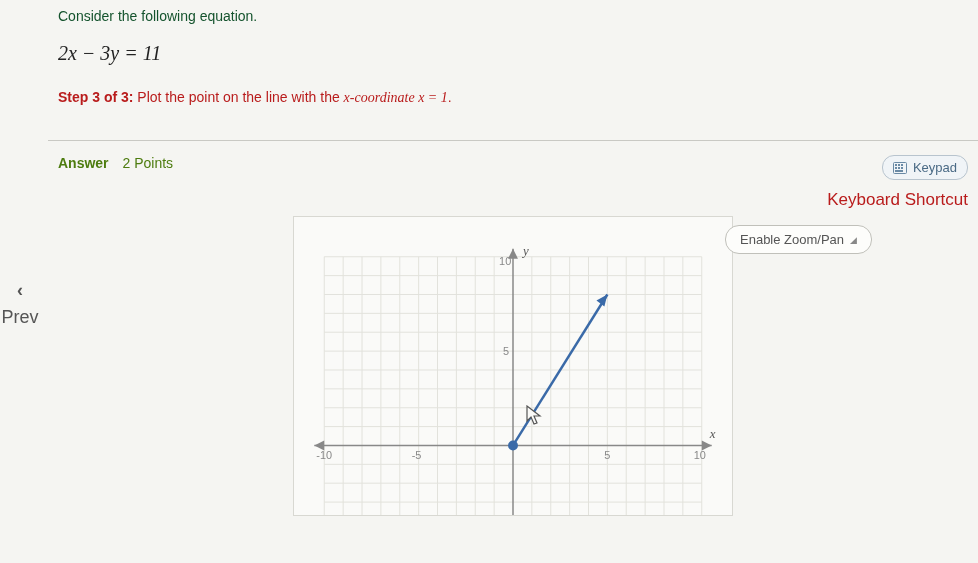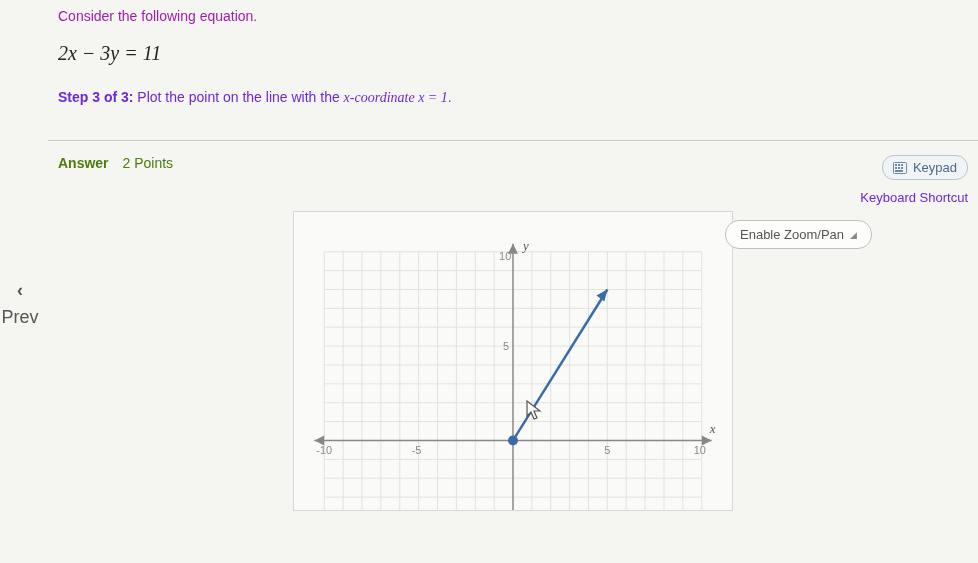--- a/index.html
+++ b/index.html
@@ -34,33 +34,33 @@
   }
   .main {
     margin-left: 48px;
     padding-top: 8px;
   }
   .question-block {
     padding: 0 10px 18px 10px;
   }
   .prompt-line {
     font-size: 14px;
-    color: #a21caf;
+    color: #14532d;
     margin-bottom: 18px;
   }
   .equation {
     font-family: "Times New Roman", serif;
     font-style: italic;
     font-size: 20px;
     color: #222;
     margin: 18px 0 24px 0;
   }
   .step-line {
     font-size: 14px;
-    color: #6d28d9;
+    color: #b91c1c;
   }
   .step-line b { font-weight: bold; }
   .step-line .mathbit { font-family: "Times New Roman", serif; font-style: italic; }
   .divider {
     border-top: 1px solid #c9c9c4;
     margin: 16px 0 0 0;
   }
   .answer-header {
     display: flex;
     justify-content: space-between;
@@ -85,23 +85,23 @@
     background: #f0f4f7;
     padding: 4px 10px;
     border-radius: 12px;
     cursor: pointer;
     color: #4a6a85;
     font-size: 13px;
     margin-bottom: 6px;
   }
   .keypad-btn svg { width: 14px; height: 12px; }
   .kbd-link {
-    color: #6d28d9;
-    cursor: pointer;
-    font-size: 13px;
+    color: #b91c1c;
+    cursor: pointer;
+    font-size: 17px;
     display: block;
     margin-top: 4px;
   }
   .instructions {
     padding: 16px 10px 10px 10px;
     font-size: 14px;
     color: #444;
     line-height: 1.4;
   }
   .graph-area {

